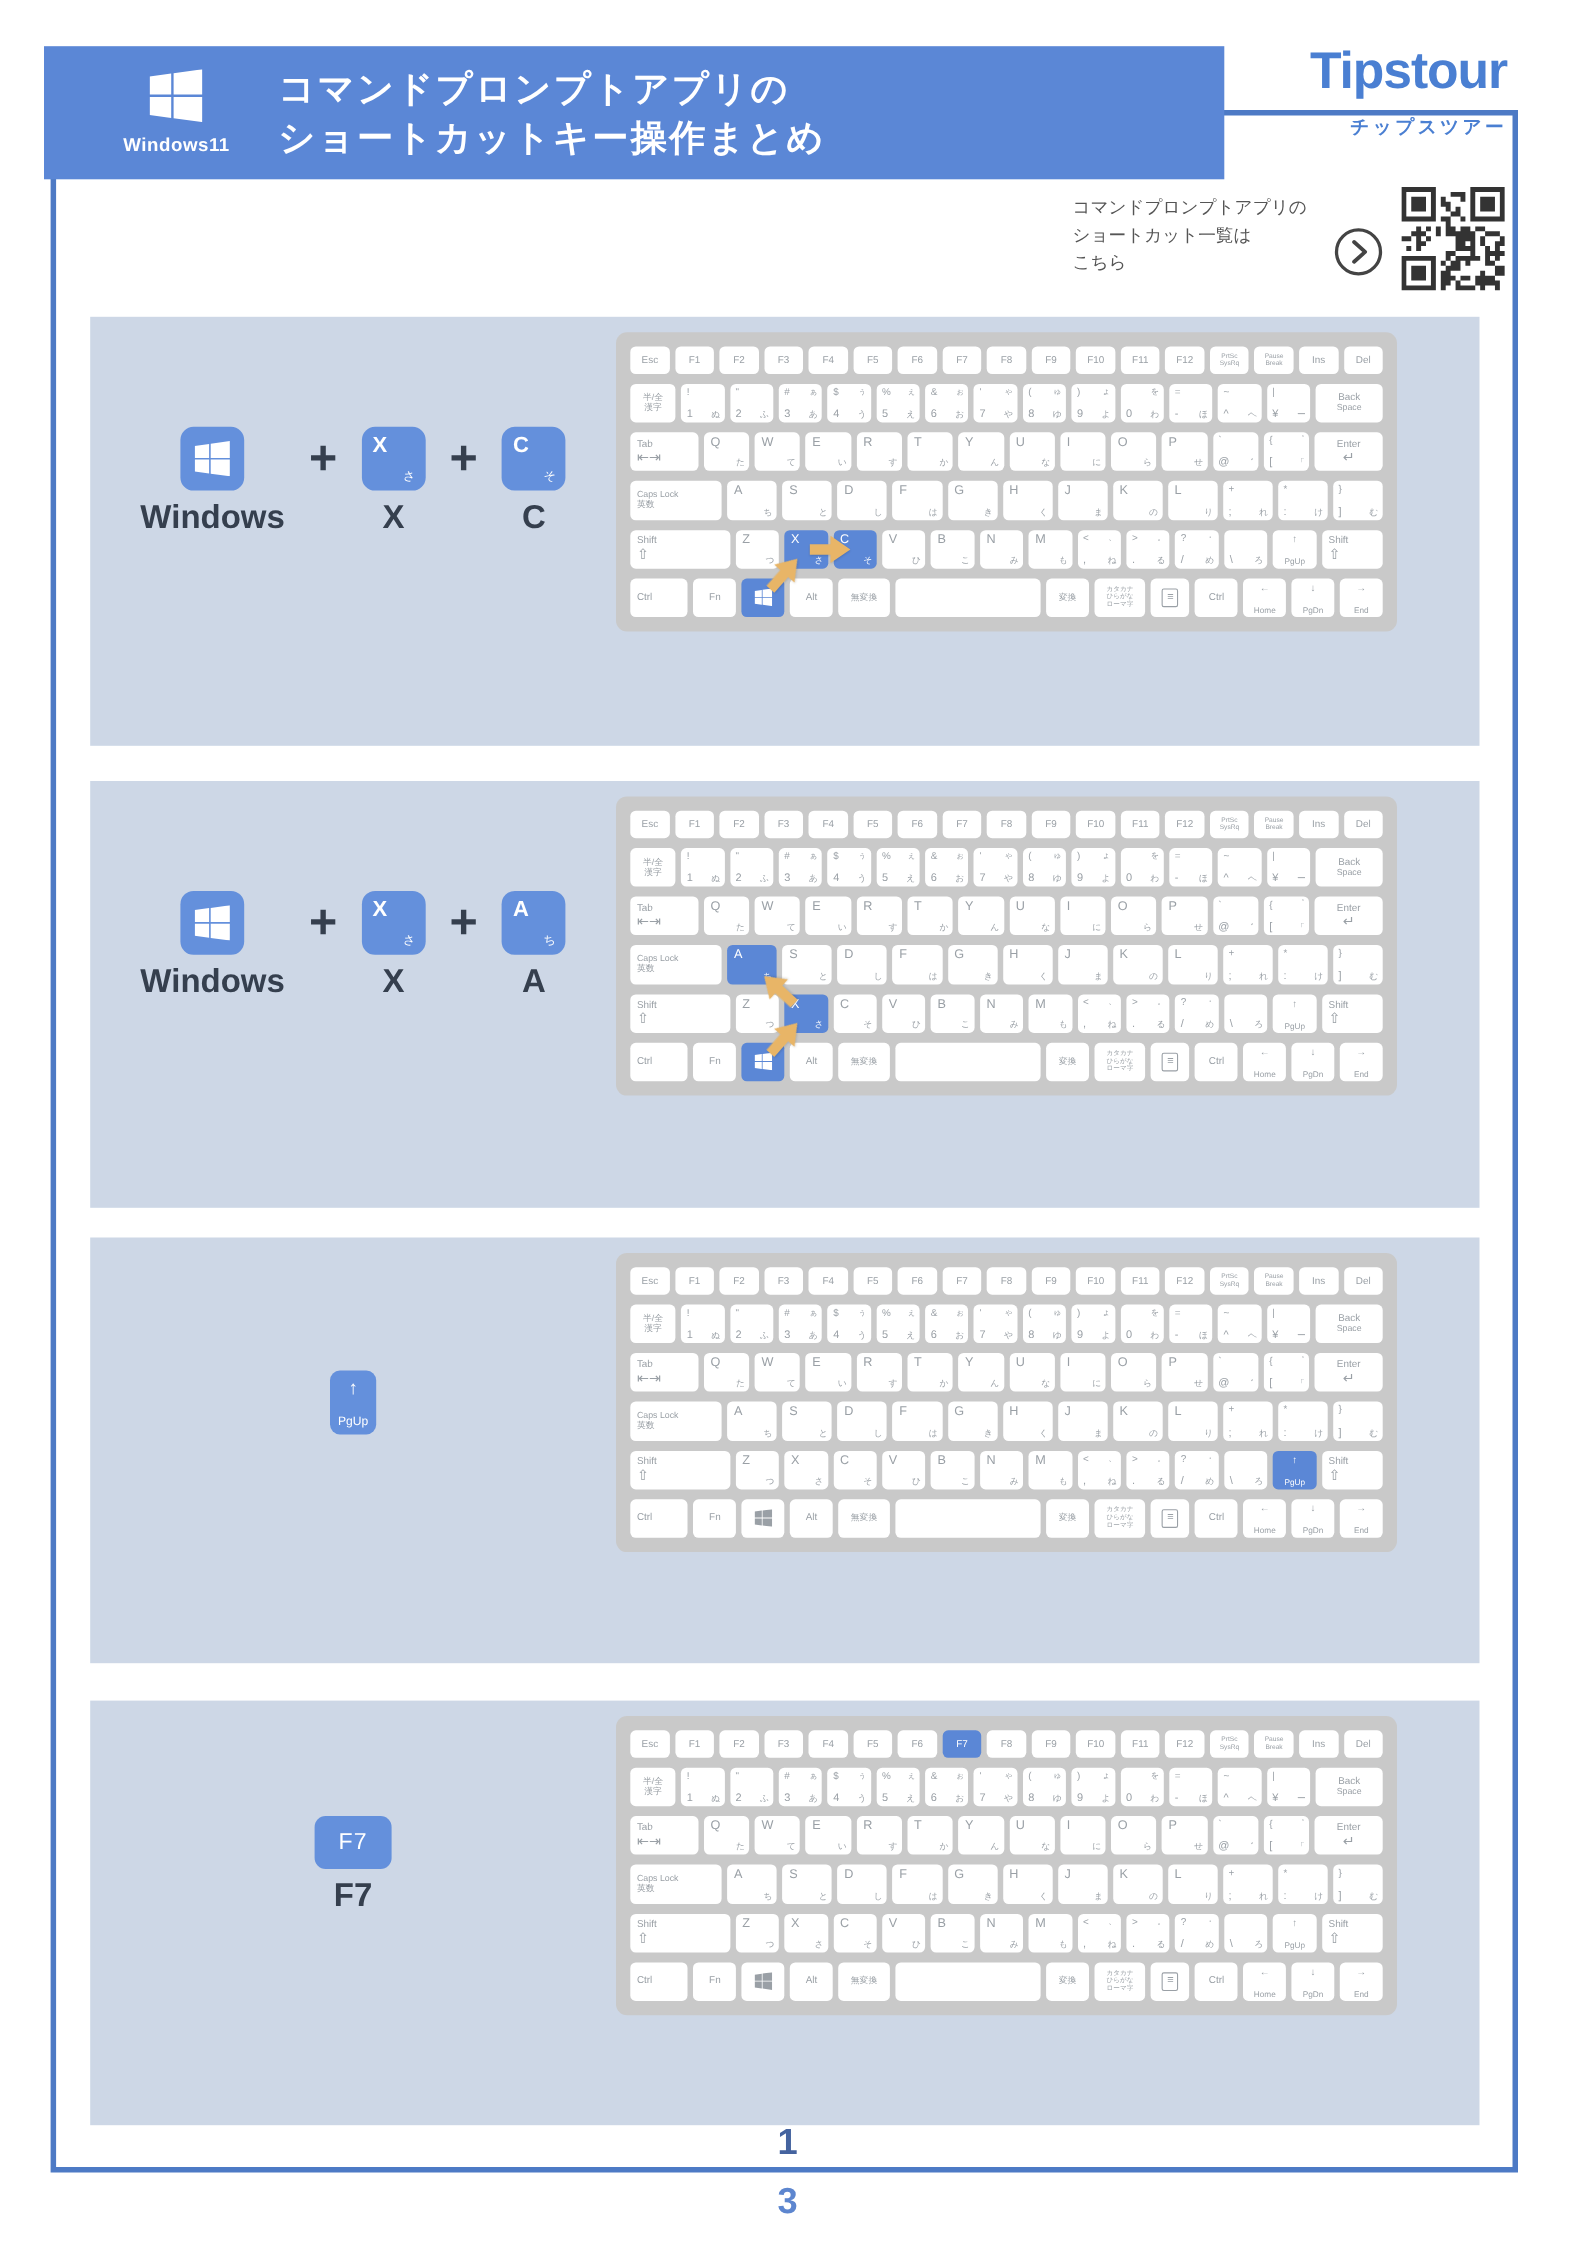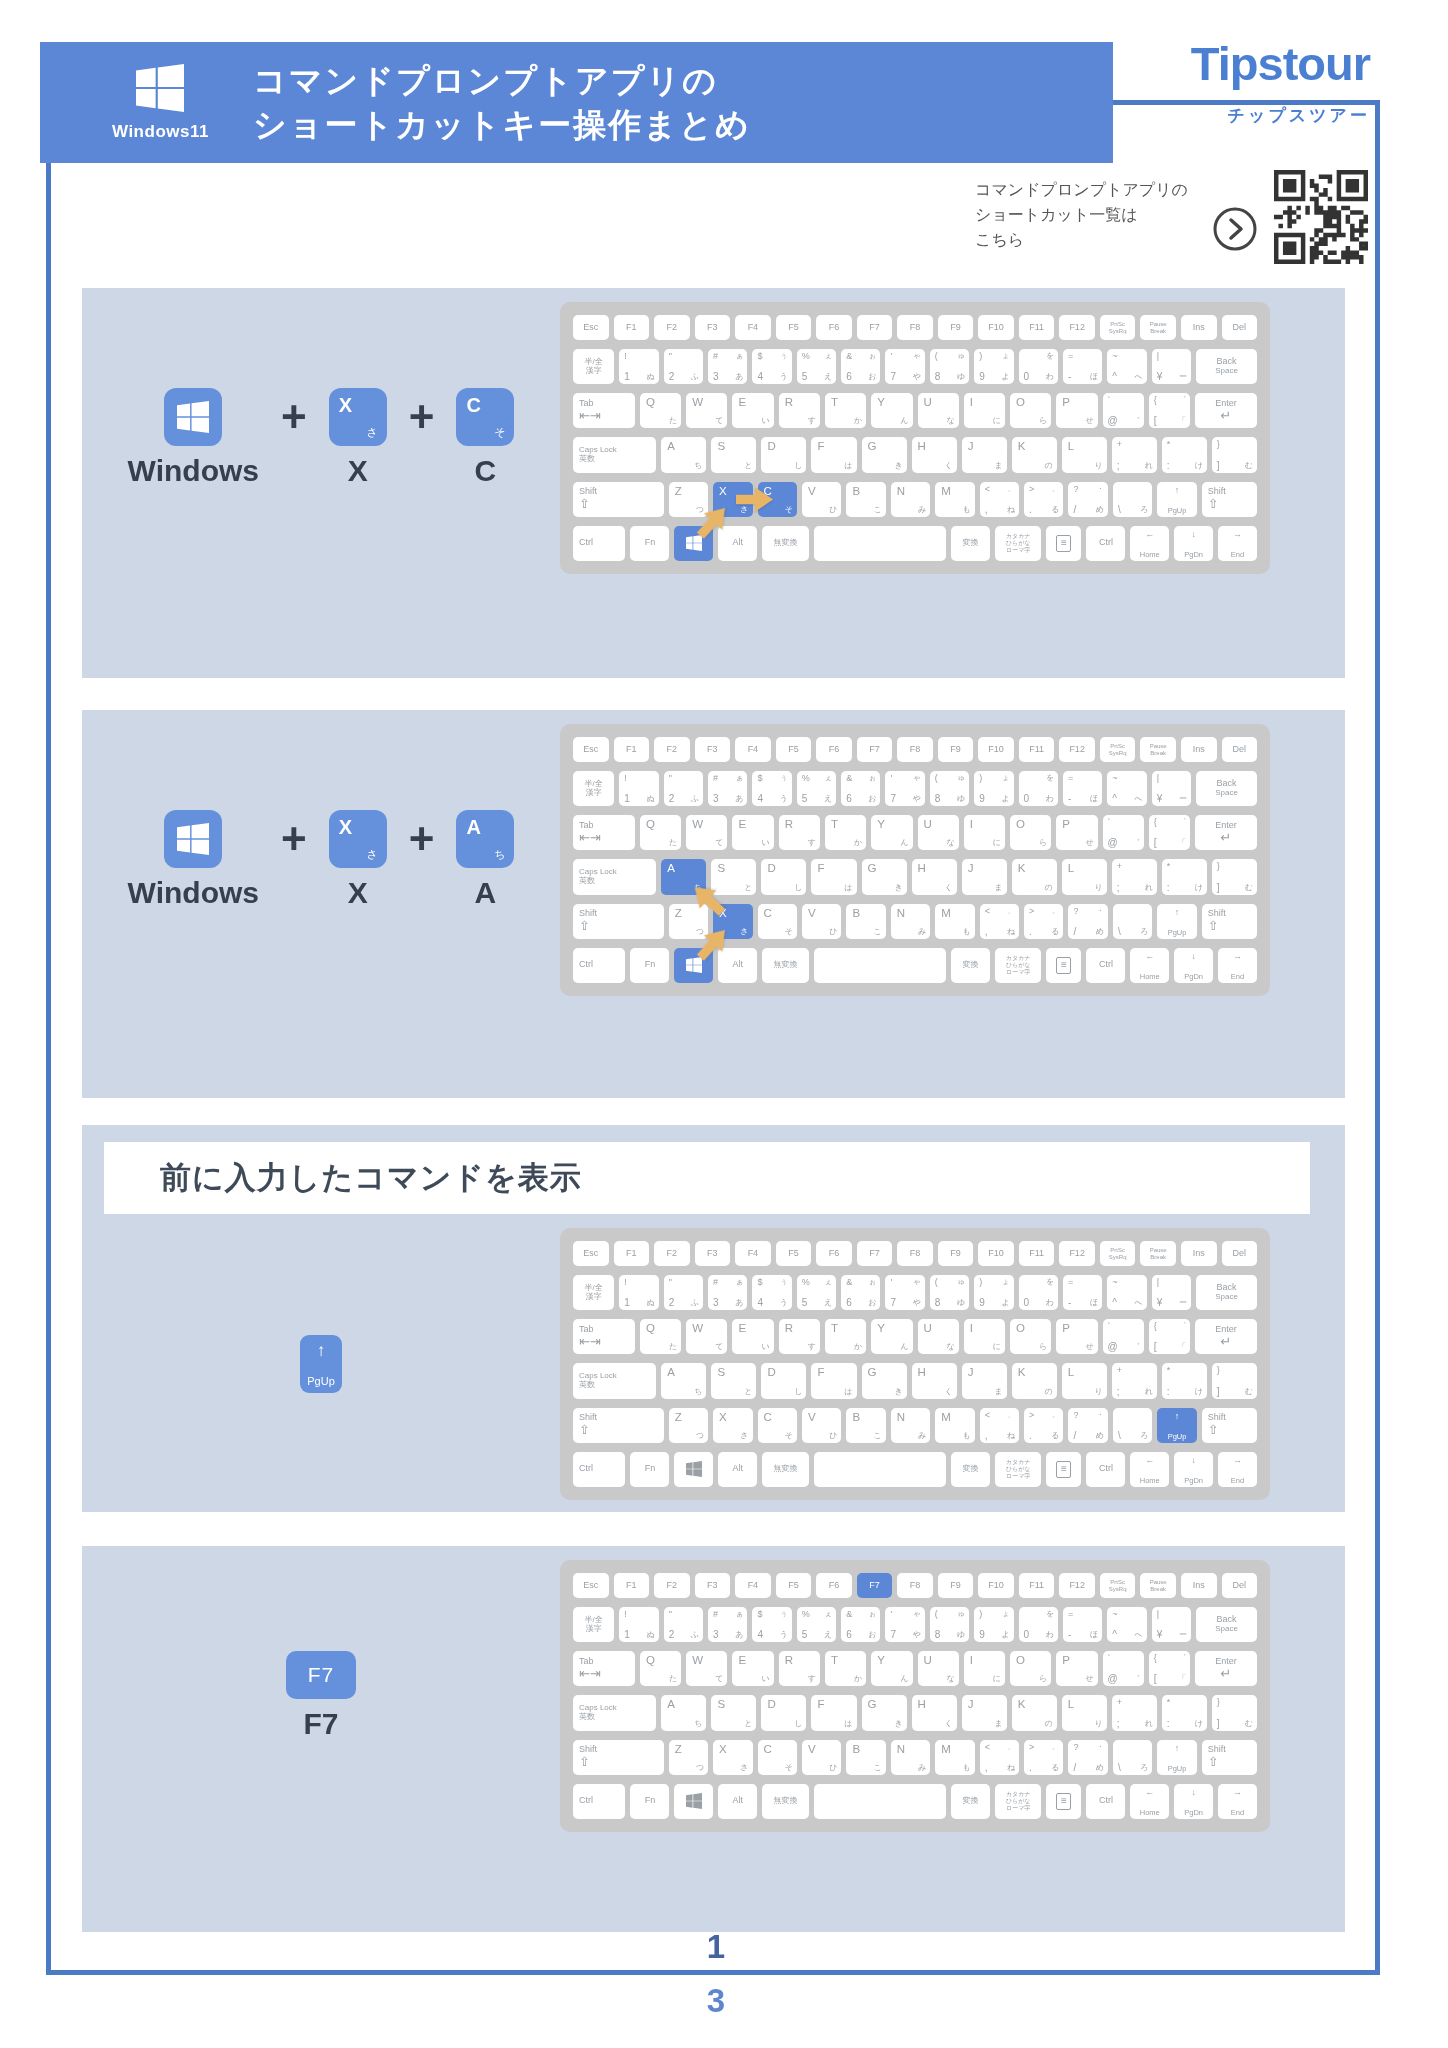--- a/index.html
+++ b/index.html
@@ -1103,23 +1103,20 @@
           <div class="gold-arrow" style="left: 129px; top: 161.5px; transform: rotate(-137.437deg);">
             <svg viewBox="0 0 40 28">
               <path d="M0 9 L20 9 L20 1 L39 14 L20 27 L20 19 L0 19 Z" fill="#e8b567"></path>
             </svg>
           </div>
         </div>
     </div>
   </section>
 
   <section class="section" style="top:1125px;height:387px;">
-    <div class="title-bar">
-        <span>前に入力したコマンドを表示</span>
-      </div>
     <div class="content">
       <div class="left-col">
         <div class="solo-key-pgup">
           <span class="sk-arrow">↑</span>
           <span class="sk-text">PgUp</span>
         </div>
       </div>
       <div class="kb">
           <div class="krow frow">
             <div class="key" style="flex-grow: 1;">

